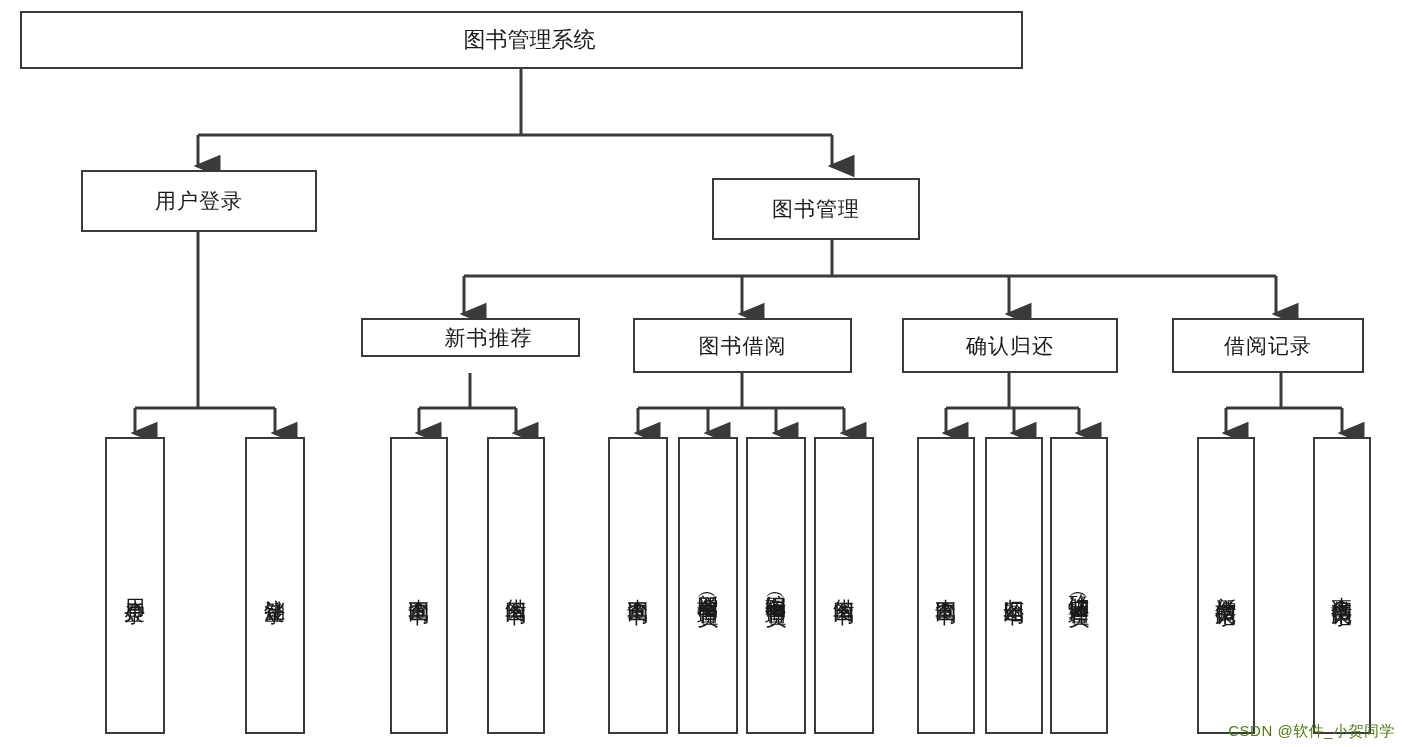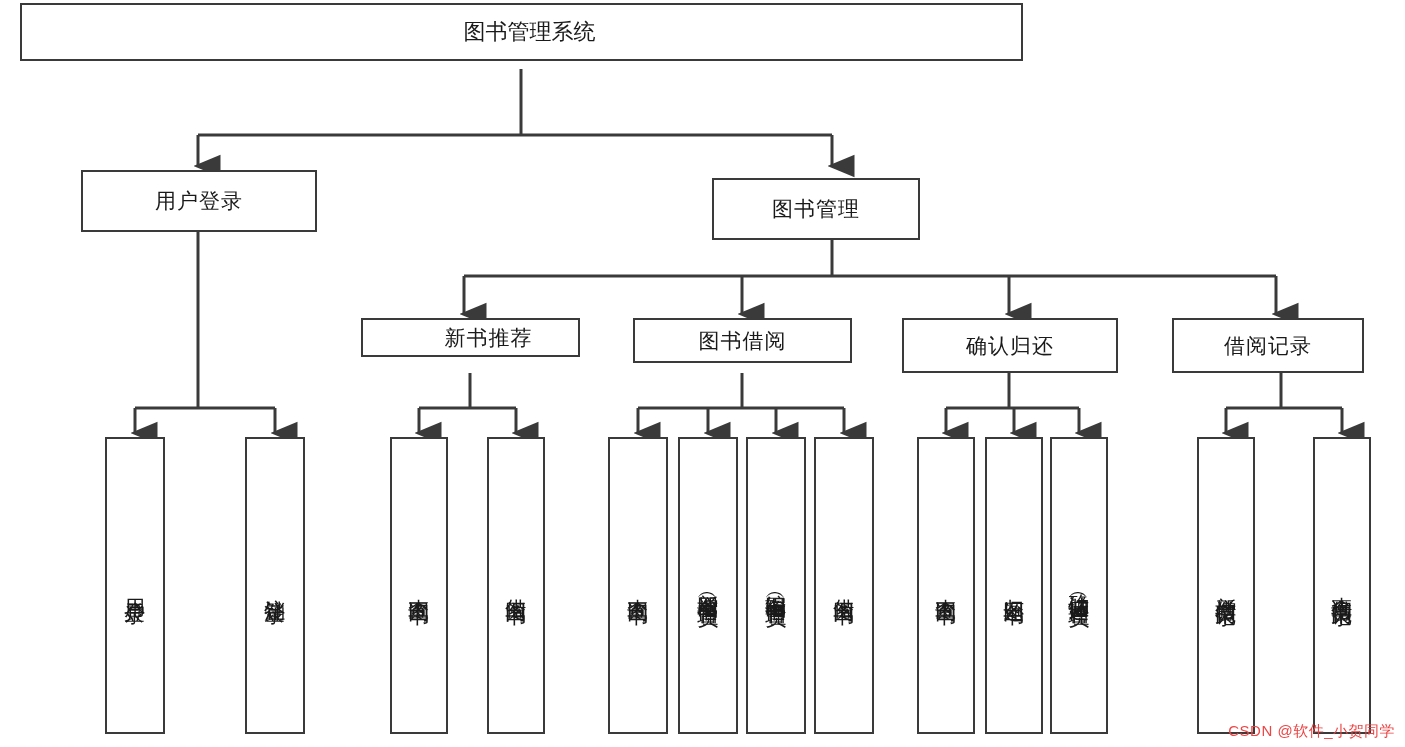--- a/index.html
+++ b/index.html
@@ -14,21 +14,21 @@
   .leaf{position:absolute;box-sizing:border-box;border:2px solid #3a3a3a;background:#ffffff;
         display:flex;align-items:center;justify-content:center;}
   .leaf span{
     writing-mode:vertical-rl;
     text-orientation:upright;
     font-size:21px;
     line-height:1.12;
     letter-spacing:2px;
     white-space:nowrap;
   }
-  .watermark{position:absolute;right:10px;bottom:6px;font-size:15px;color:#ef4444;letter-spacing:0.5px;
+  .watermark{position:absolute;right:10px;bottom:6px;font-size:15px;color:#4d7c0f;letter-spacing:0.5px;
              white-space:nowrap;}
 </style>
 </head>
 <body>
 
 <div id="stage">
 
   <svg class="lines" viewBox="0 0 1405 747">
     <defs>
       <marker id="arrow" viewBox="0 0 12 12" refX="6" refY="10" markerWidth="9" markerHeight="9" orient="auto-start-reverse">
@@ -72,27 +72,27 @@
       <path d="M 1014 408 L 1014 433" marker-end="url(#arrow)"></path>
       <path d="M 1079 408 L 1079 433" marker-end="url(#arrow)"></path>
 
       <path d="M 1281 373 L 1281 408"></path>
       <path d="M 1226 408 L 1342 408"></path>
       <path d="M 1226 408 L 1226 433" marker-end="url(#arrow)"></path>
       <path d="M 1342 408 L 1342 433" marker-end="url(#arrow)"></path>
     </g>
   </svg>
 
-  <div class="node root" style="left:20px;top:3px;width:1003px;height:58px;padding-left:16px;">图书管理系统</div>
+  <div class="node root" style="left:20px;top:11px;width:1003px;height:58px;padding-left:16px;">图书管理系统</div>
 
   <div class="node h" style="left:81px;top:170px;width:236px;height:62px;">用户登录</div>
   <div class="node h" style="left:712px;top:178px;width:208px;height:62px;">图书管理</div>
 
   <div class="node h" style="left:361px;top:318px;width:219px;height:39px;padding-left:36px;">新书推荐</div>
-  <div class="node h" style="left:633px;top:318px;width:219px;height:45px;">图书借阅</div>
+  <div class="node h" style="left:633px;top:318px;width:219px;height:55px;">图书借阅</div>
   <div class="node h" style="left:902px;top:318px;width:216px;height:55px;">确认归还</div>
   <div class="node h" style="left:1172px;top:318px;width:192px;height:55px;">借阅记录</div>
 
   <div class="leaf" style="left:105px;top:437px;width:60px;height:297px;">
     <span>用户登录</span>
   </div>
   <div class="leaf" style="left:245px;top:437px;width:60px;height:297px;">
     <span>注销登录</span>
   </div>
 

